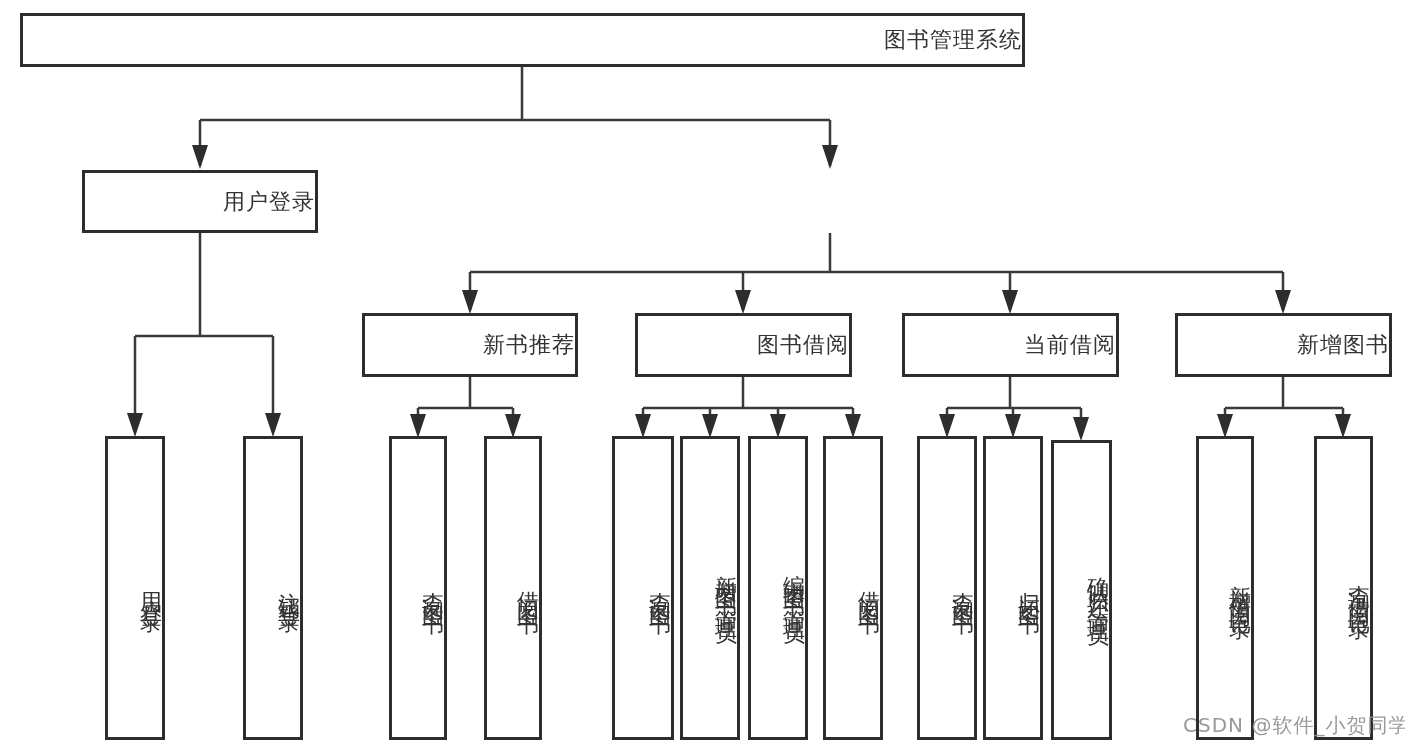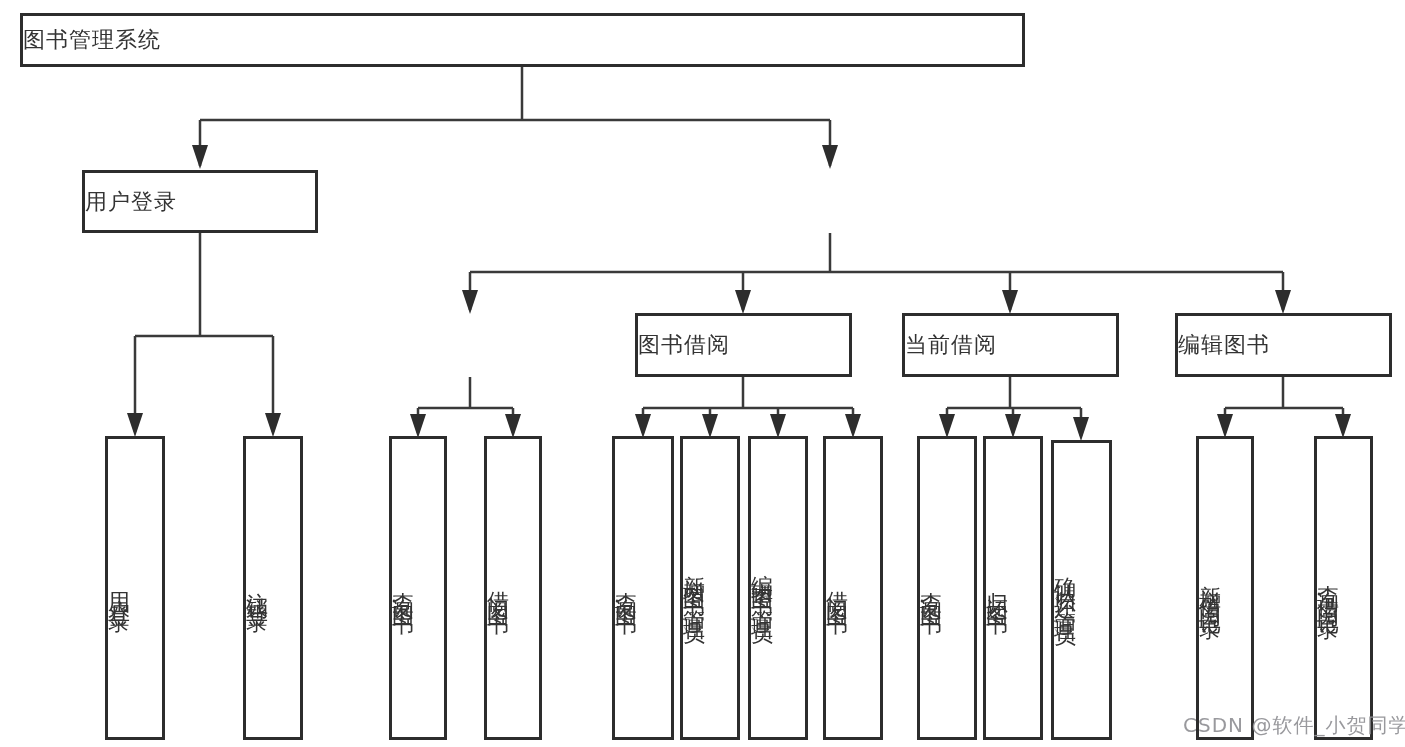--- a/index.html
+++ b/index.html
@@ -1,20 +1,20 @@
 <!DOCTYPE html>
 <html><head>
 <meta charset="utf-8">
 <style>
   html,body{margin:0;padding:0;background:#fff;}
   .canvas{position:relative;width:1405px;height:747px;background:#ffffff;overflow:hidden;
           font-family:"DejaVu Sans","Liberation Sans",sans-serif;color:#333333;}
   .connectors{position:absolute;left:0;top:0;z-index:1;}
   .box{position:absolute;box-sizing:border-box;border:3px solid #2d2d2d;background:#ffffff;
-       display:flex;align-items:center;justify-content:flex-start;z-index:2;
+       display:flex;align-items:center;justify-content:flex-end;z-index:2;
        font-size:22px;color:#333333;letter-spacing:1px;}
   .vbox > span{writing-mode:vertical-rl;text-orientation:mixed;letter-spacing:7px;line-height:1;}
   .watermark{position:absolute;left:1183px;top:712px;z-index:5;font-size:20px;
              color:rgba(148,148,152,0.95);white-space:nowrap;letter-spacing:1px;}
 </style>
 </head>
 <body>
 
 <div class="canvas">
 
@@ -59,28 +59,31 @@
   </svg>
 
   <div class="box" style="left:20px;top:13px;width:1005px;height:54px">
     <span>图书管理系统</span>
   </div>
 
   <div class="box" style="left:82px;top:170px;width:236px;height:63px">
     <span>用户登录</span>
   </div>
 
+  <div class="box" style="left:362px;top:313px;width:216px;height:64px">
+    <span>新书推荐</span>
+  </div>
   <div class="box" style="left:635px;top:313px;width:217px;height:64px">
     <span>图书借阅</span>
   </div>
   <div class="box" style="left:902px;top:313px;width:217px;height:64px">
     <span>当前借阅</span>
   </div>
   <div class="box" style="left:1175px;top:313px;width:217px;height:64px">
-    <span>编辑图书</span>
+    <span>新增图书</span>
   </div>
 
   <div class="box vbox" style="left:105px;top:436px;width:60px;height:304px">
     <span>用户登录</span>
   </div>
   <div class="box vbox" style="left:243px;top:436px;width:60px;height:304px">
     <span>注销登录</span>
   </div>
 
   <div class="box vbox" style="left:389px;top:436px;width:58px;height:304px">

